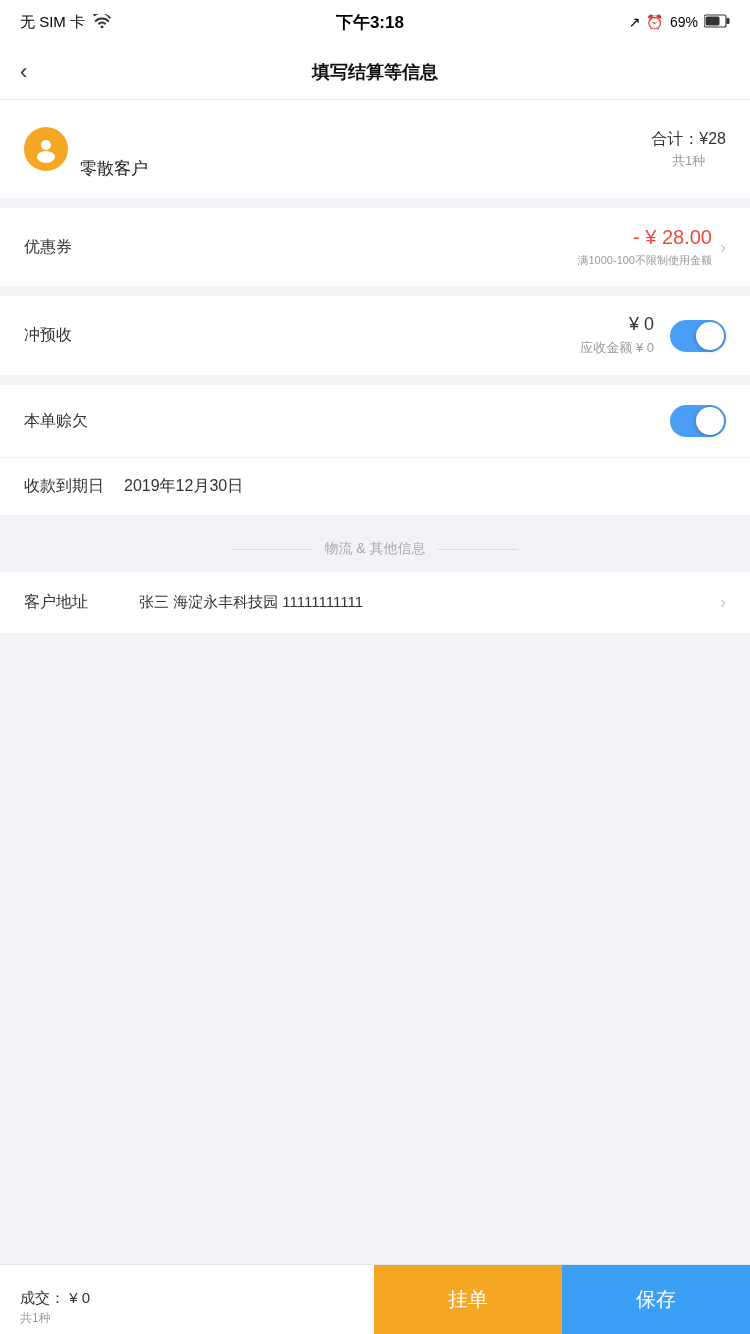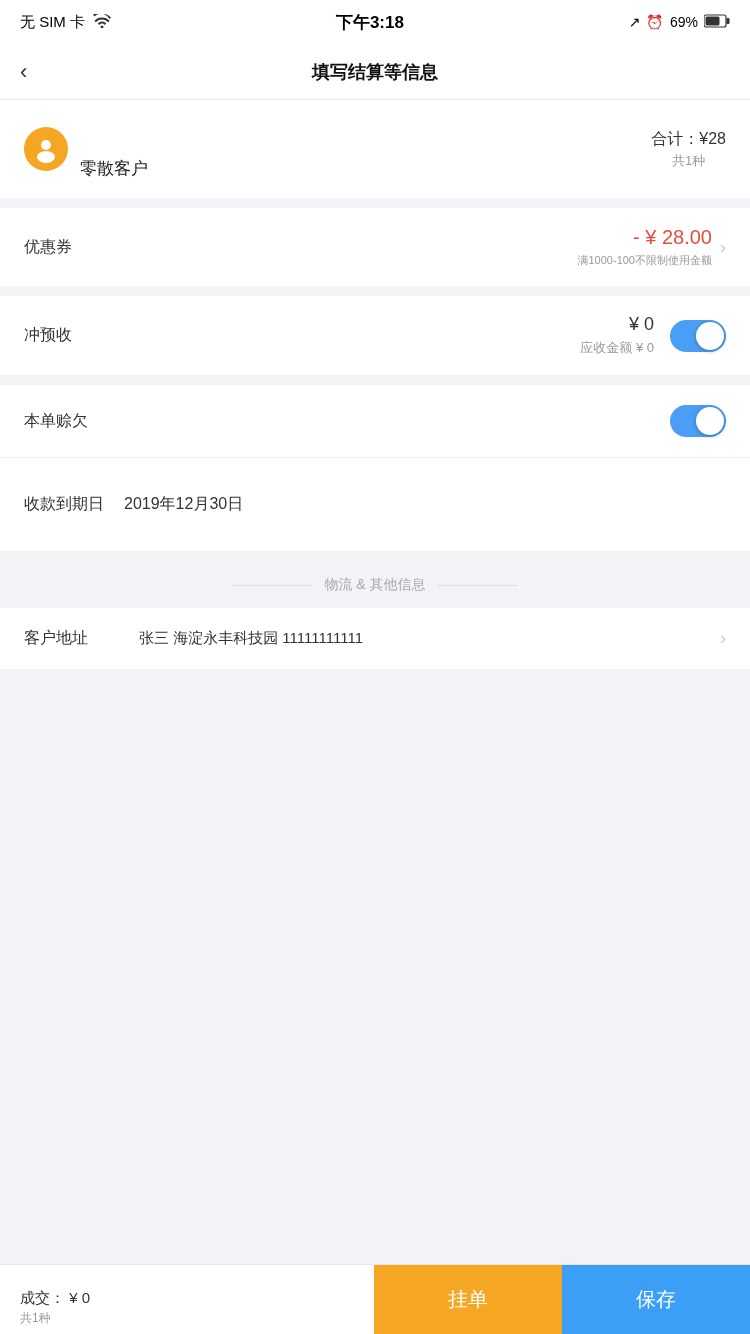--- a/index.html
+++ b/index.html
@@ -153,21 +153,21 @@
       align-items: center;
       justify-content: space-between;
       padding: 20px 24px;
     }
     .debt-label { font-size: 16px; color: #333; }
 
     
     .due-row {
       display: flex;
       align-items: center;
-      padding: 36px 24px;
+      padding: 18px 24px;
       gap: 20px;
       border-top: 1px solid #f0f0f0;
     }
     .due-label { font-size: 16px; color: #333; }
     .due-date { font-size: 16px; color: #333; }
 
     
     .section-header {
       background: #f2f2f7;
       text-align: center;

